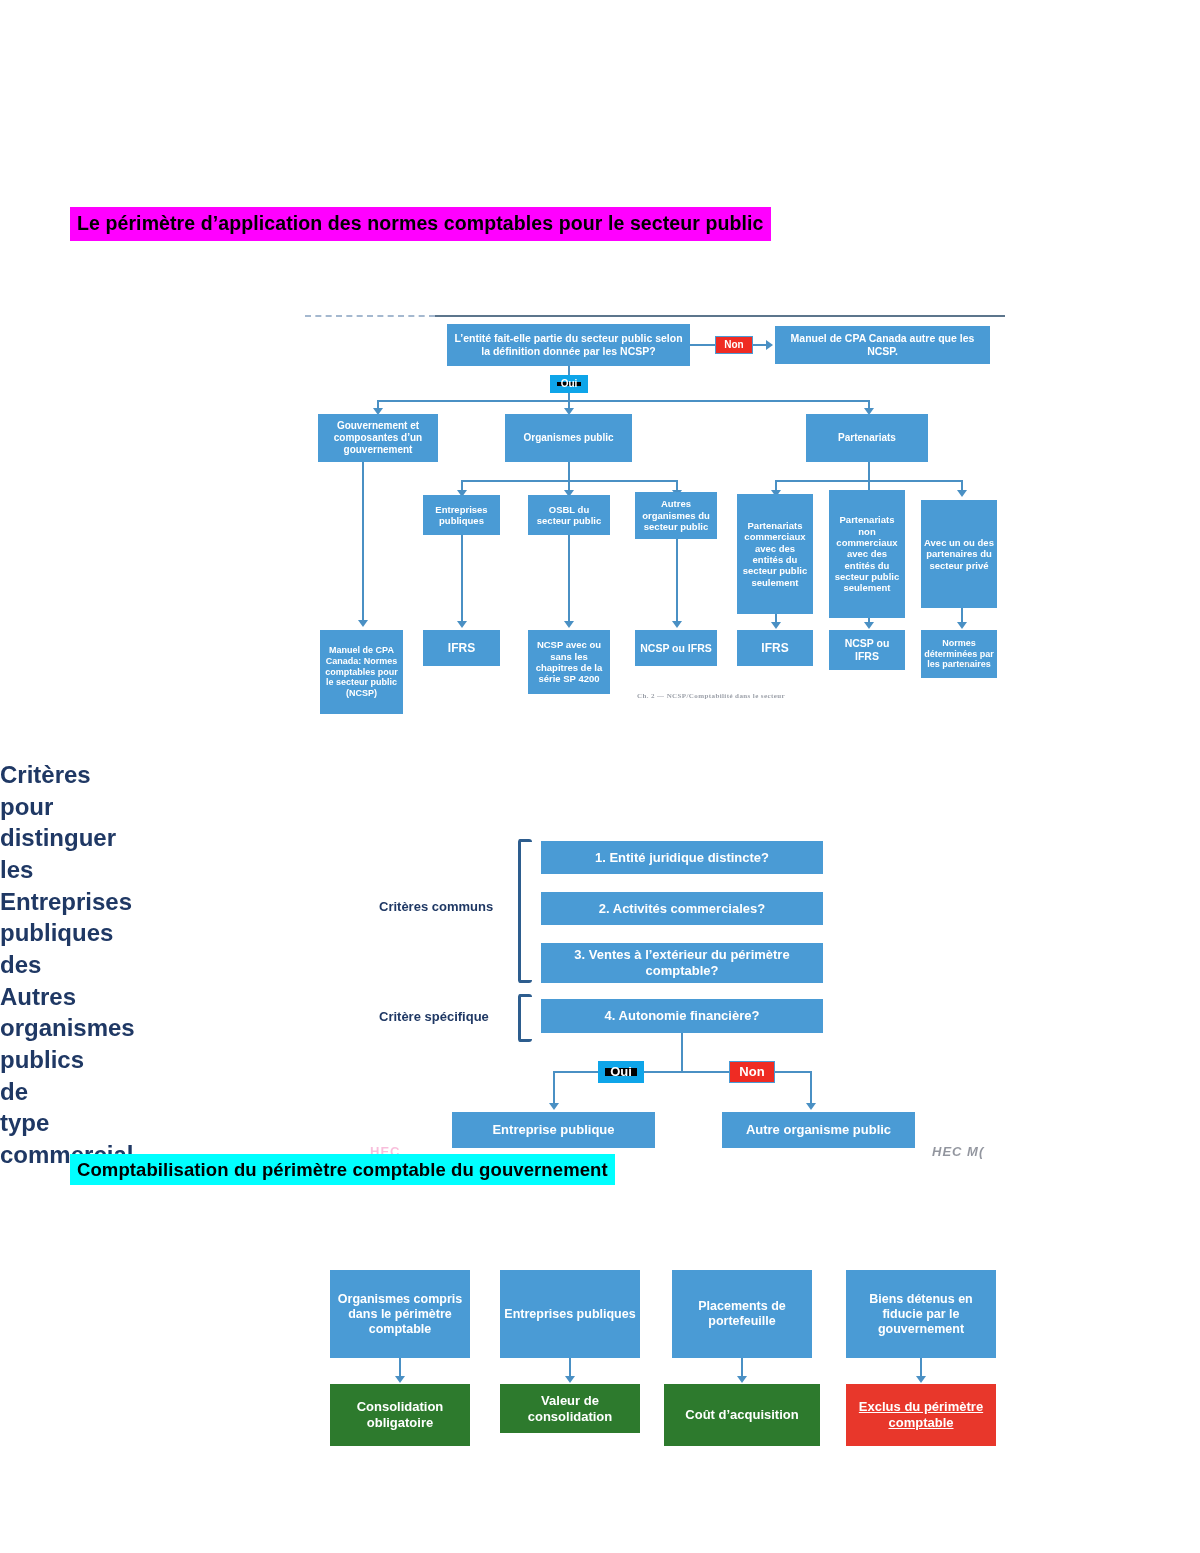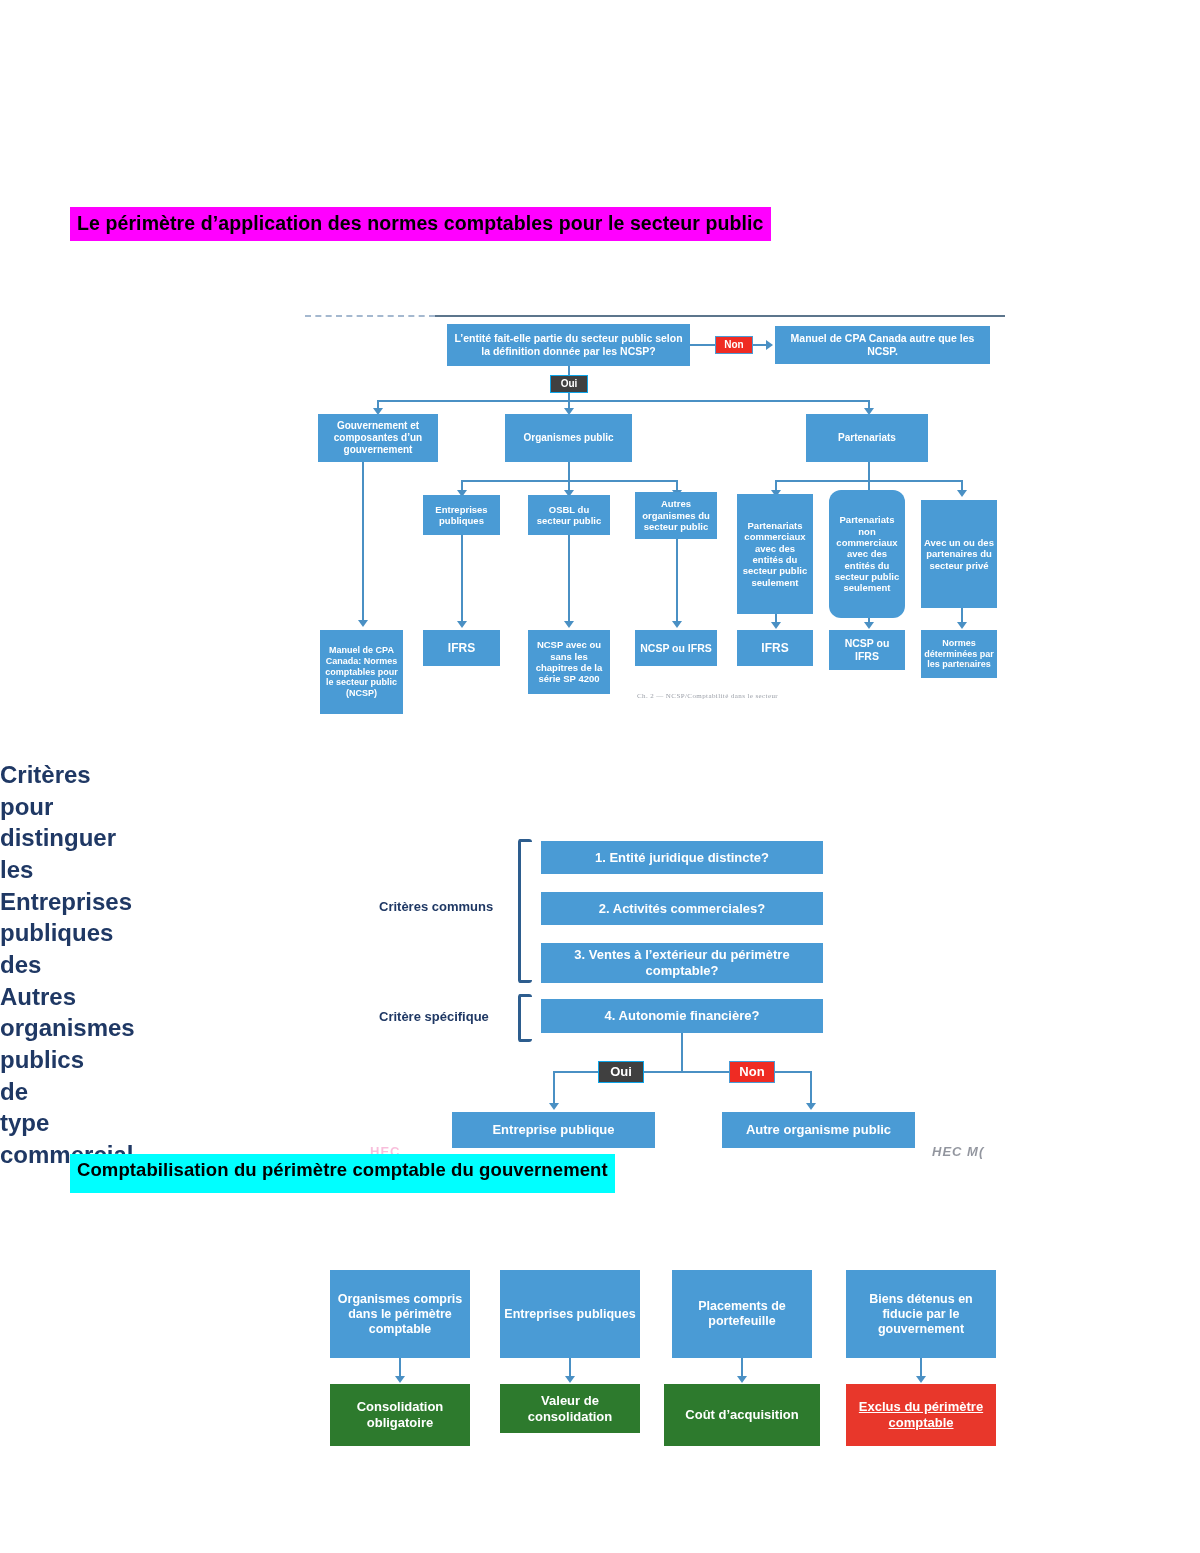--- a/index.html
+++ b/index.html
@@ -38,41 +38,41 @@
     letter-spacing:.1px;
     white-space:nowrap;
   }
   .hl-cyan {
     position:absolute;
     left:70px; top:1154px;
     background:#00ffff;
     color:#000;
     font-weight:bold;
     font-size:18.5px;
-    padding:5px 7px 12px 7px;
+    padding:5px 7px 4px 7px;
     letter-spacing:.1px;
     white-space:nowrap;
   }
 
   
   .slide { position:absolute; }
 
   .box {
     position:absolute;
     display:flex;
     align-items:center;
     justify-content:center;
     text-align:center;
     color:#ffffff;
     font-weight:bold;
     line-height:1.2;
     padding:2px 3px;
   }
   .b-blue  { background:#4a9bd5; }
-  .b-green { background:#404040; border:1px solid #0ea5e9; }
+  .b-green { background:#000000; border:7px solid #0ea5e9; }
   .b-red   { background:#ef2b23; border:1px solid #4a9bd5; }
   .b-green2{ background:#2d7a2d; }
   .b-red2  { background:#e8372b; }
 
   
   .ln { position:absolute; background:#4a90c4; }
   .lnv { width:2px; }
   .lnh { height:2px; }
   .arrow {
     position:absolute;
@@ -210,21 +210,21 @@
   <div class="arrow" style="left:771px; top:428px;"></div>
   <div class="ln lnv" style="left:868px; top:418px; height:12px;"></div>
   <div class="arrow" style="left:864px; top:428px;"></div>
   <div class="ln lnv" style="left:961px; top:418px; height:12px;"></div>
   <div class="arrow" style="left:957px; top:428px;"></div>
 
   <div class="box b-blue" style="left:423px; top:433px; width:77px; height:40px; font-size:9.5px;">Entreprises publiques</div>
   <div class="box b-blue" style="left:528px; top:433px; width:82px; height:40px; font-size:9.5px;">OSBL du secteur public</div>
   <div class="box b-blue" style="left:635px; top:430px; width:82px; height:47px; font-size:9.5px;">Autres organismes du secteur public</div>
   <div class="box b-blue" style="left:737px; top:432px; width:76px; height:120px; font-size:9.5px;">Partenariats commerciaux avec des entités du secteur public seulement</div>
-  <div class="box b-blue" style="left:829px; top:428px; width:76px; height:128px; font-size:9.5px;border-radius:12px;">Partenariats non commerciaux avec des entités du secteur public seulement</div>
+  <div class="box b-blue" style="left:829px; top:428px; width:76px; height:128px; font-size:9.5px;">Partenariats non commerciaux avec des entités du secteur public seulement</div>
   <div class="box b-blue" style="left:921px; top:438px; width:76px; height:108px; font-size:9.5px;">Avec un ou des partenaires du secteur privé</div>
 
   <div class="ln lnv" style="left:461px; top:473px; height:88px;"></div>
   <div class="arrow" style="left:457px; top:559px;"></div>
   <div class="ln lnv" style="left:568px; top:473px; height:88px;"></div>
   <div class="arrow" style="left:564px; top:559px;"></div>
   <div class="ln lnv" style="left:676px; top:477px; height:84px;"></div>
   <div class="arrow" style="left:672px; top:559px;"></div>
   <div class="ln lnv" style="left:775px; top:552px; height:10px;"></div>
   <div class="arrow" style="left:771px; top:560px;"></div>
@@ -234,21 +234,21 @@
   <div class="arrow" style="left:957px; top:560px;"></div>
 
   <div class="box b-blue" style="left:320px; top:568px; width:83px; height:84px; font-size:9px;">Manuel de CPA Canada: Normes comptables pour le secteur public (NCSP)</div>
   <div class="box b-blue" style="left:423px; top:568px; width:77px; height:36px; font-size:12px;">IFRS</div>
   <div class="box b-blue" style="left:528px; top:568px; width:82px; height:64px; font-size:9.5px;">NCSP avec ou sans les chapitres de la série SP 4200</div>
   <div class="box b-blue" style="left:635px; top:568px; width:82px; height:36px; font-size:10.5px;">NCSP ou IFRS</div>
   <div class="box b-blue" style="left:737px; top:568px; width:76px; height:36px; font-size:12px;">IFRS</div>
   <div class="box b-blue" style="left:829px; top:568px; width:76px; height:40px; font-size:10.5px;">NCSP ou IFRS</div>
   <div class="box b-blue" style="left:921px; top:568px; width:76px; height:48px; font-size:9px;">Normes déterminées par les partenaires</div>
 
-  <div class="faint-foot" style="left:637px; top:630px;">Ch. 2 — NCSP/Comptabilité dans le secteur</div>
+  <div class="faint-foot" style="left:637px; top:630px;font-weight:bold;">Ch. 2 — NCSP/Comptabilité dans le secteur</div>
   <div class="faint-foot" style="left:963px; top:598px;">13</div>
 </div>
 
 <div class="slide">
   <div class="slide2-title">
     <div>Critères pour distinguer les Entreprises publiques des</div>
     <div>Autres organismes publics de type commercial</div>
   </div>
 
   <div class="bracket" style="left:518px; top:777px; width:14px; height:144px;"></div>

